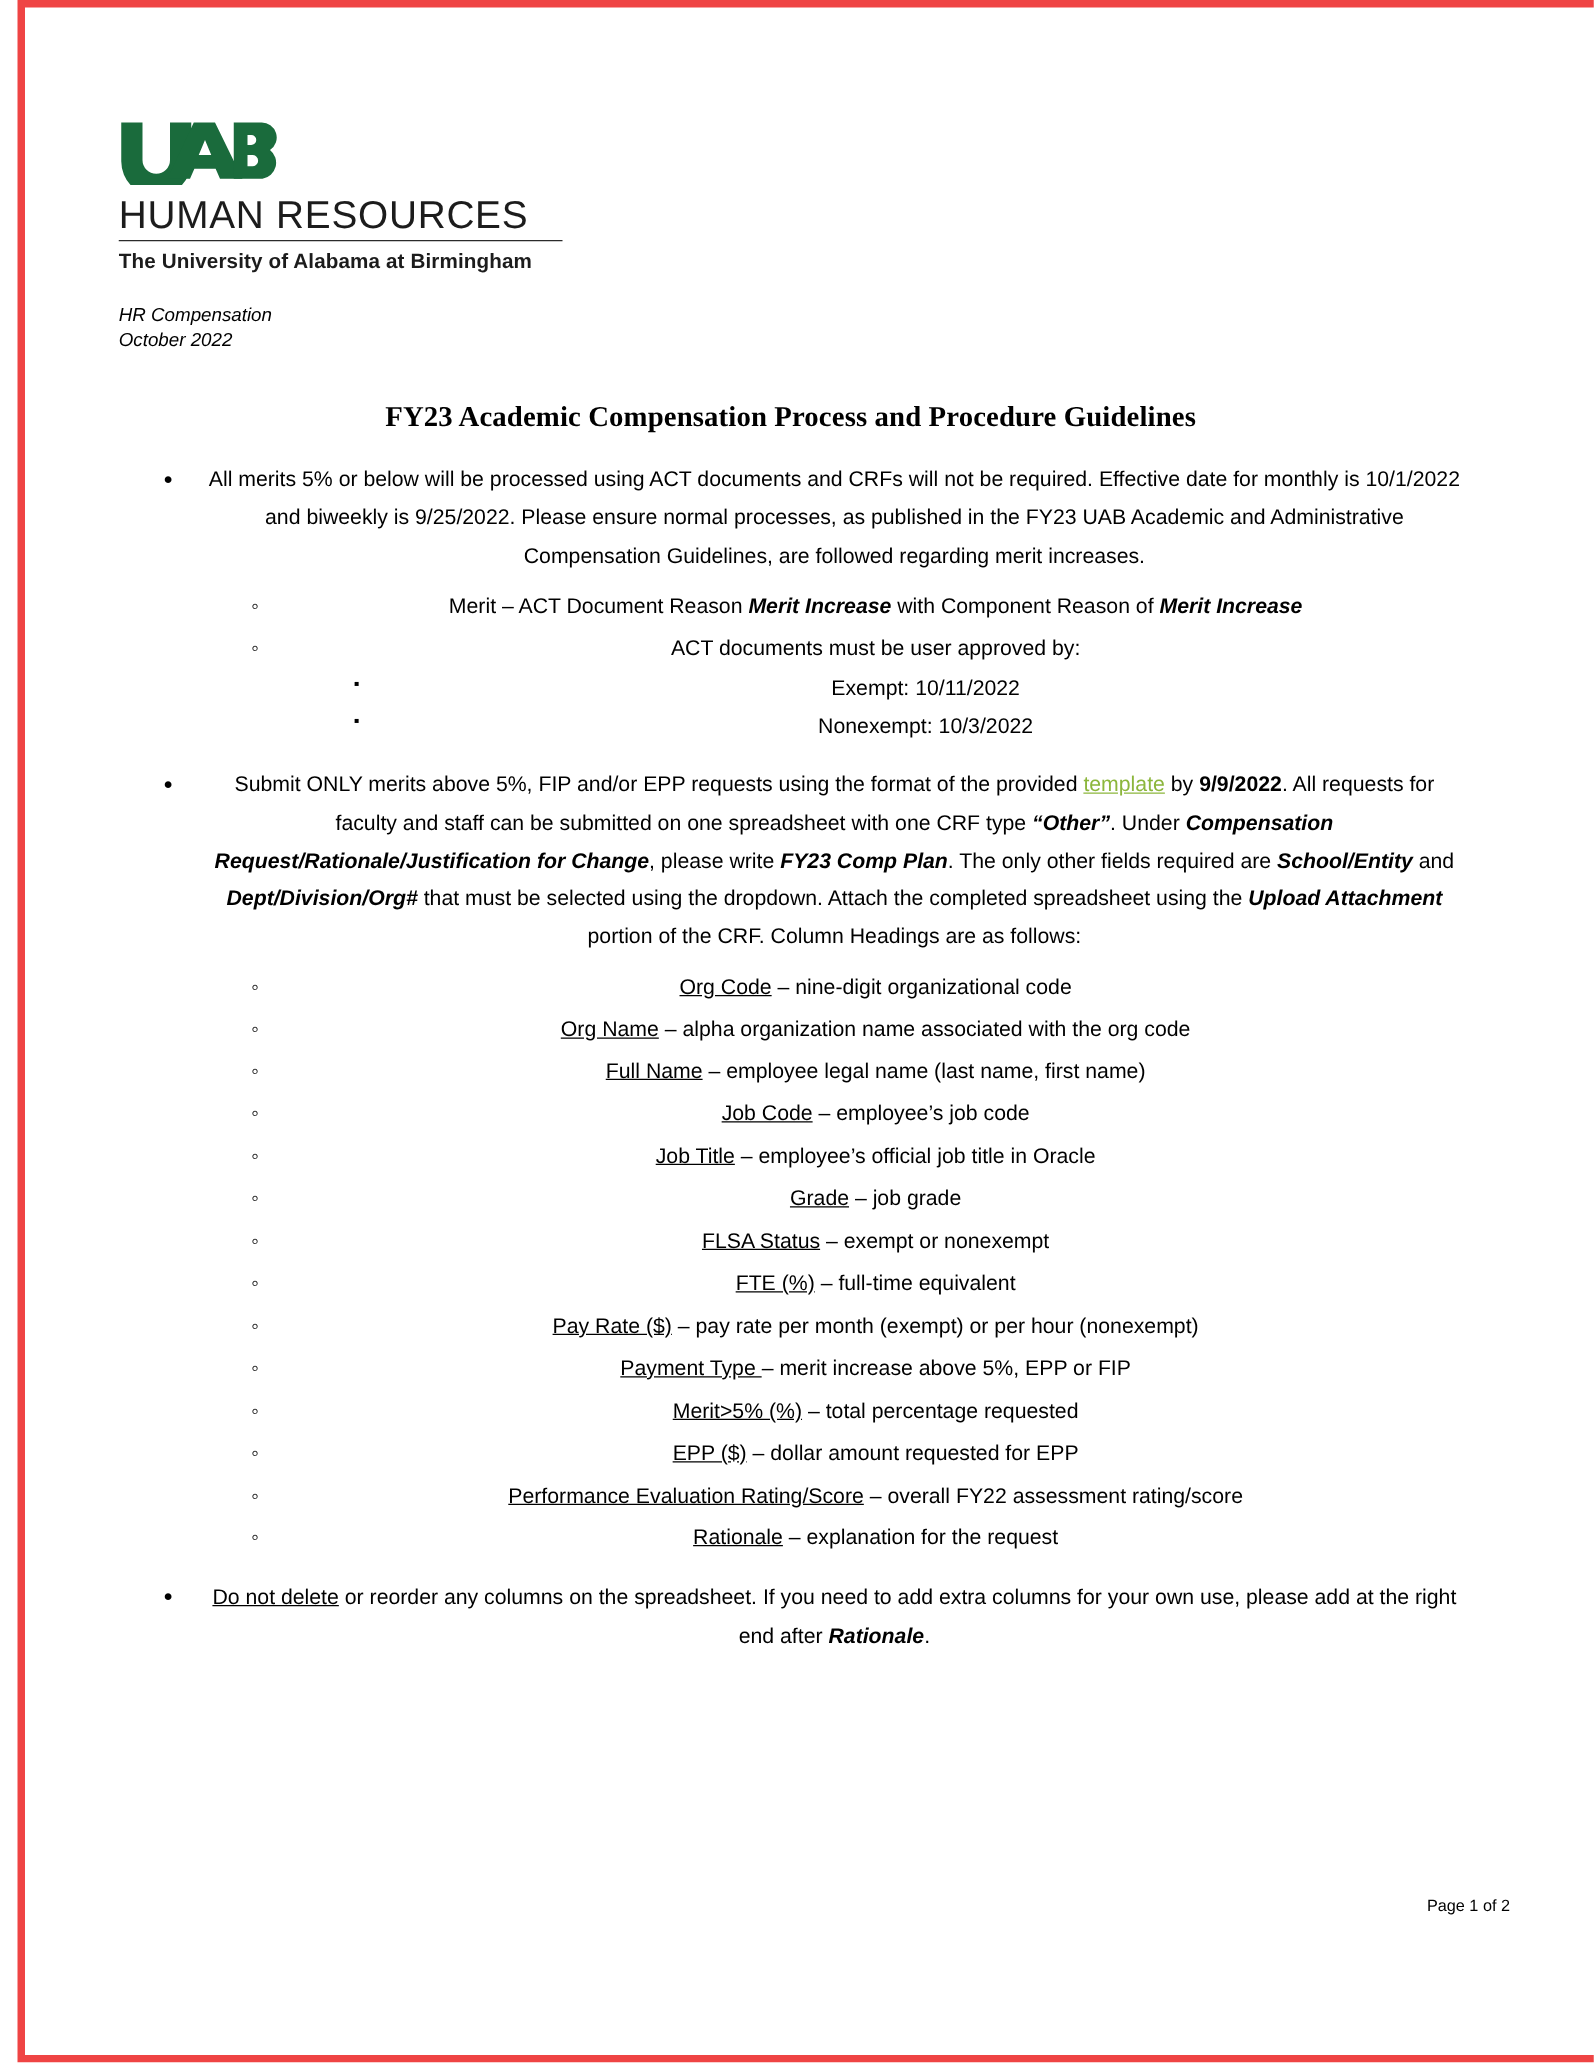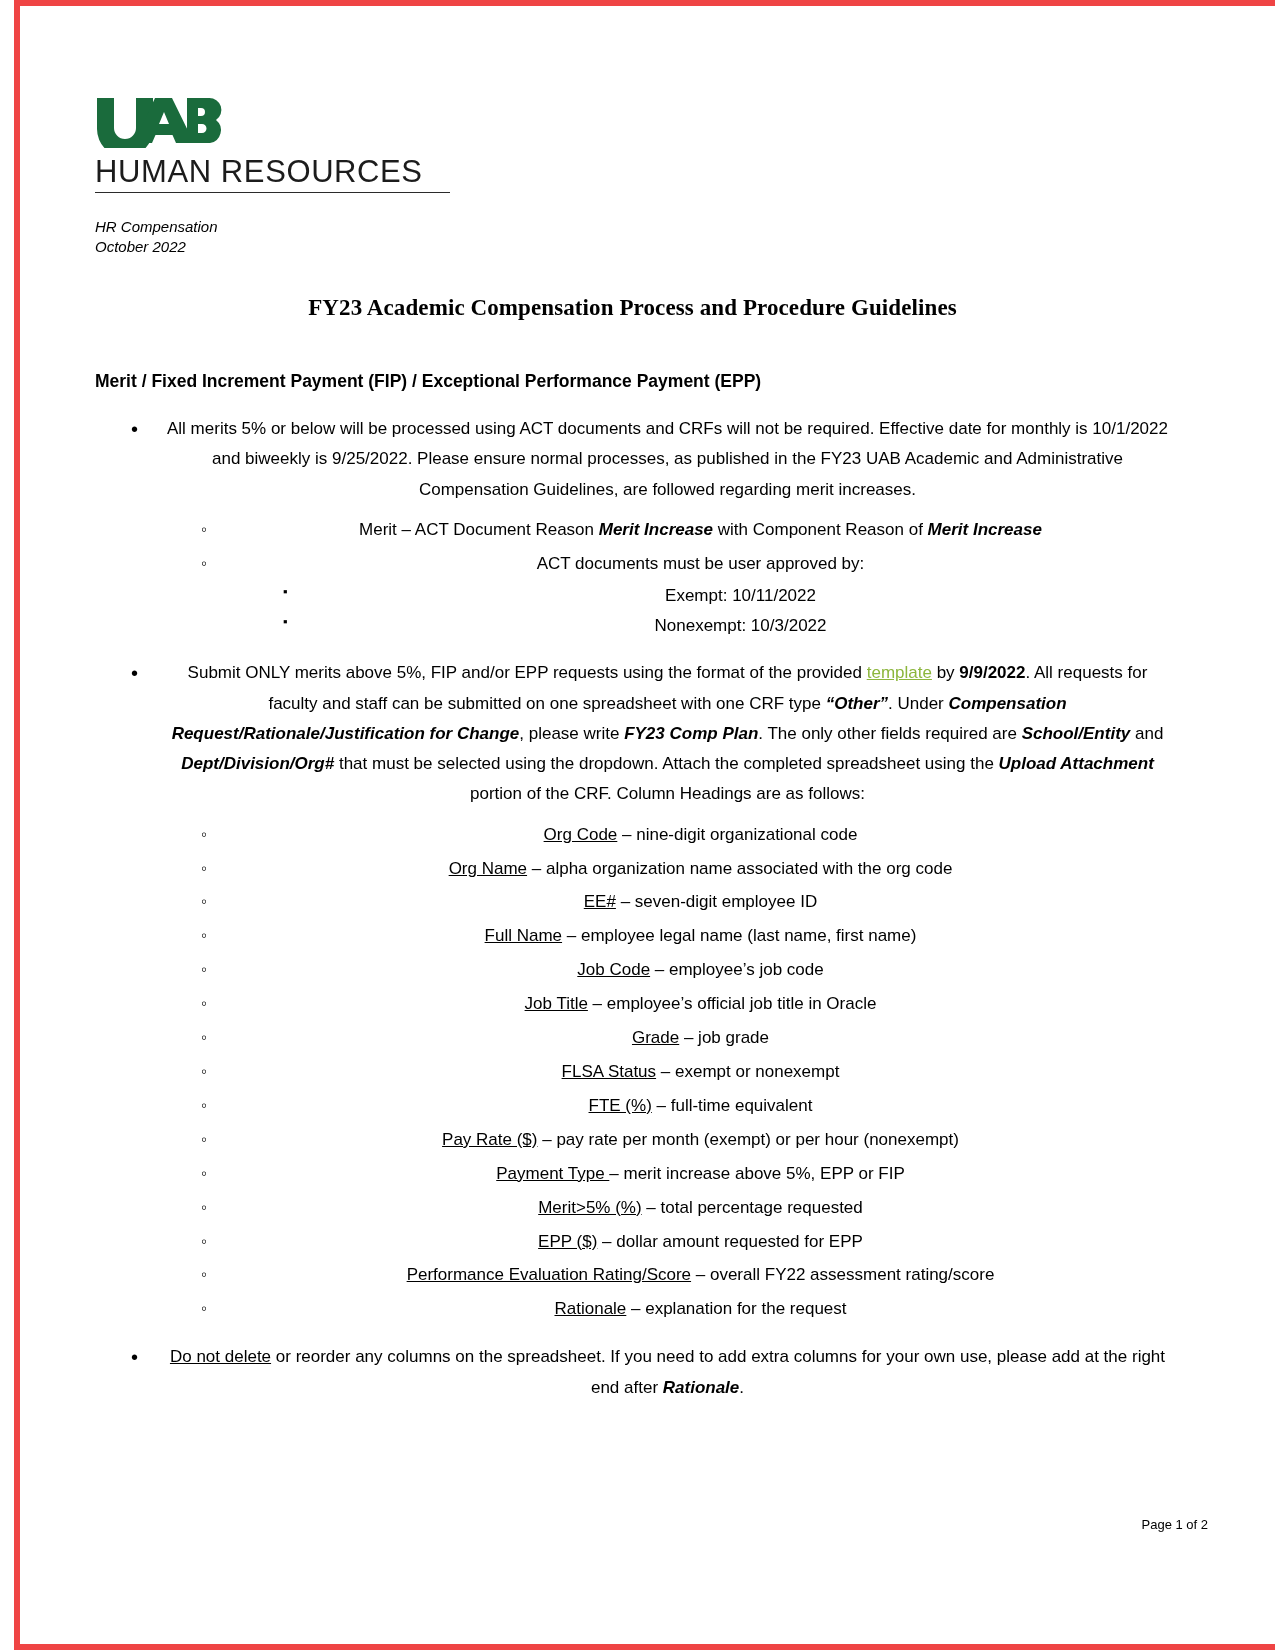--- a/index.html
+++ b/index.html
@@ -172,30 +172,30 @@
         <svg width="130" height="52" viewBox="0 0 130 52" xmlns="http://www.w3.org/2000/svg" aria-hidden="true">
           <g fill="#1A6B3C">
             <path d="M2,2 h17 v30 a11,11 0 0 0 22,0 v-30 h17 v31 a28,28 0 0 1 -56,0 z"></path>
             <path d="M64,2 h17 l22,45 h-18 l-3.5,-8 h-17 l-3.5,8 h-18 z M73,16 l-5,12 h10 z" transform="translate(-4,0)"></path>
             <path d="M92,2 h22 a12,12 0 0 1 7,22 a13,13 0 0 1 -6,23 h-23 z M106,12 h-3 v8 h3 a4,4 0 0 0 0,-8 z M107,28 h-4 v9 h4 a4.5,4.5 0 0 0 0,-9 z"></path>
           </g>
         </svg>
       </div>
       <div class="hr-title">HUMAN RESOURCES</div>
       <div class="hr-rule"></div>
+      <div class="hr-sub">The University of Alabama at Birmingham</div>
     </div>
 
     <div class="meta">
       <div>HR Compensation</div>
       <div>October 2022</div>
     </div>
 
     <h1 class="doc-title">FY23 Academic Compensation Process and Procedure Guidelines</h1>
 
-    <h2 class="section-head">Merit / Fixed Increment Payment (FIP) / Exceptional Performance Payment (EPP)</h2>
 
     <ul class="level1">
 
       <li>
         <span>All merits 5% or below will be processed using ACT documents and CRFs will not be required. Effective date for monthly is 10/1/2022 and biweekly is 9/25/2022. Please ensure normal processes, as published in the FY23 UAB Academic and Administrative Compensation Guidelines, are followed regarding merit increases.</span>
 
         <ul class="level2">
           <li>
             <span>Merit – ACT Document Reason </span><span class="bi">Merit Increase</span><span> with Component Reason of </span><span class="bi">Merit Increase</span>
           </li>
@@ -208,21 +208,20 @@
           </li>
         </ul>
       </li>
 
       <li>
         <span>Submit ONLY merits above 5%, FIP and/or EPP requests using the format of the provided </span><a class="tmpl" href="#">template</a><span> by </span><b>9/9/2022</b><span>. All requests for faculty and staff can be submitted on one spreadsheet with one CRF type </span><span class="bi">“Other”</span><span>. Under </span><span class="bi">Compensation Request/Rationale/Justification for Change</span><span>, please write </span><span class="bi">FY23 Comp Plan</span><span>. The only other fields required are </span><span class="bi">School/Entity</span><span> and </span><span class="bi">Dept/Division/Org#</span><span> that must be selected using the dropdown. Attach the completed spreadsheet using the </span><span class="bi">Upload Attachment</span><span> portion of the CRF. Column Headings are as follows:</span>
 
         <ul class="level2 tight">
           <li><span class="u">Org Code</span><span> – nine-digit organizational code</span></li>
           <li><span class="u">Org Name</span><span> – alpha organization name associated with the org code</span></li>
-          <li><span class="u">EE#</span><span> – seven-digit employee ID</span></li>
           <li><span class="u">Full Name</span><span> – employee legal name (last name, first name)</span></li>
           <li><span class="u">Job Code</span><span> – employee’s job code</span></li>
           <li><span class="u">Job Title</span><span> – employee’s official job title in Oracle</span></li>
           <li><span class="u">Grade</span><span> – job grade</span></li>
           <li><span class="u">FLSA Status</span><span> – exempt or nonexempt</span></li>
           <li><span class="u">FTE (%)</span><span> – full-time equivalent</span></li>
           <li><span class="u">Pay Rate ($)</span><span> – pay rate per month (exempt) or per hour (nonexempt)</span></li>
           <li><span class="u">Payment Type </span><span>– merit increase above 5%, EPP or FIP</span></li>
           <li><span class="u">Merit&gt;5% (%)</span><span> – total percentage requested</span></li>
           <li><span class="u">EPP ($)</span><span> – dollar amount requested for EPP</span></li>

